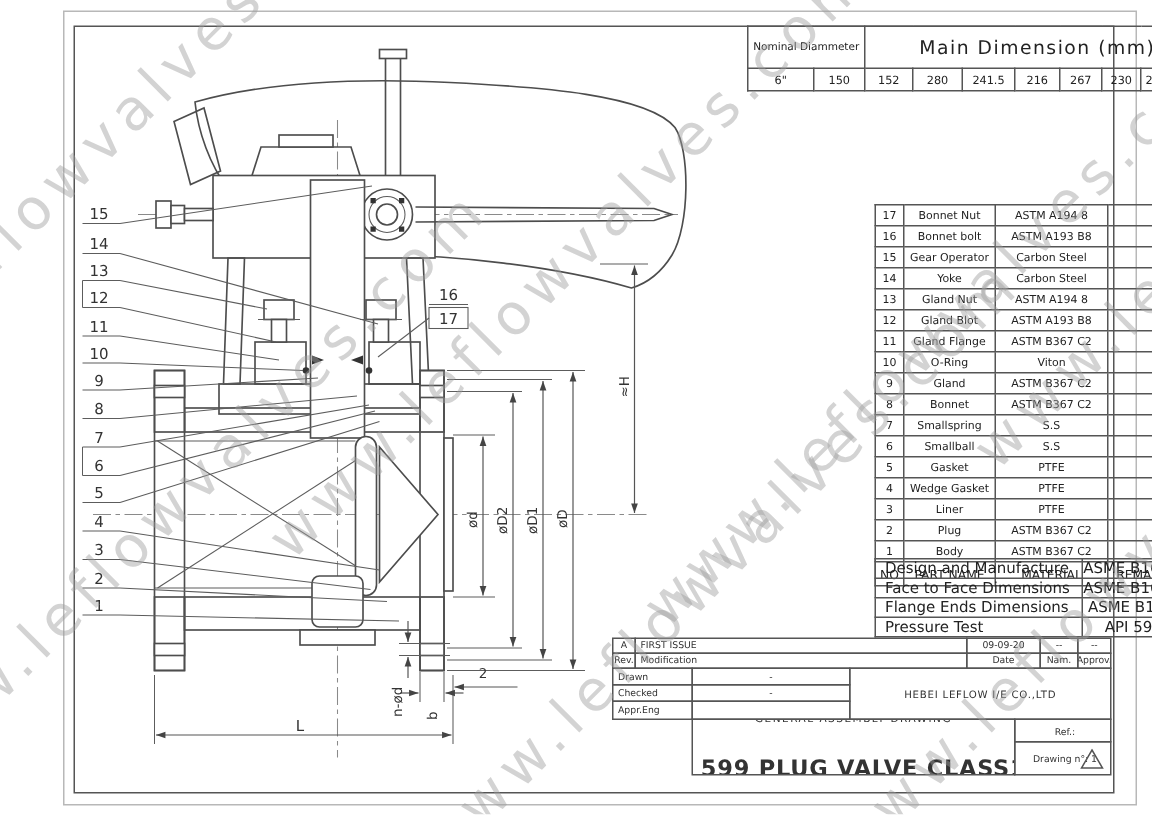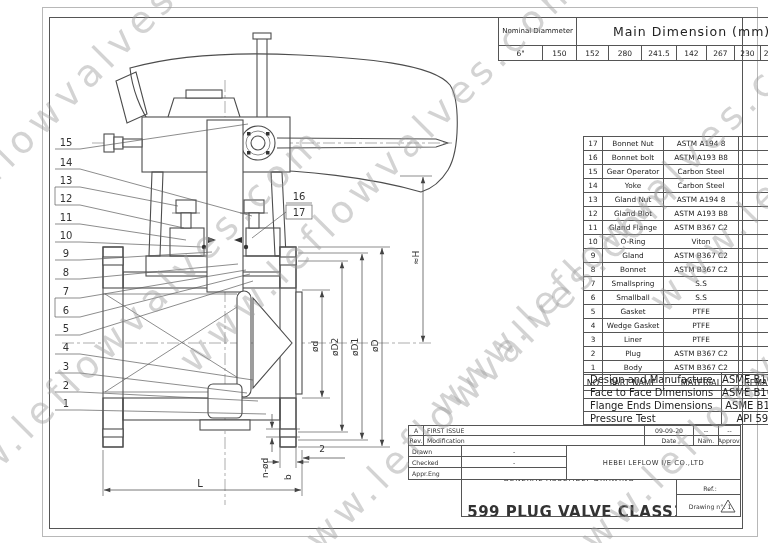--- a/index.html
+++ b/index.html
@@ -301,21 +301,21 @@
         <td class="nom" colspan="2">Nominal Diammeter</td>
         <td class="mainh" colspan="8">Main Dimension (mm)</td>
       </tr>
       <tr class="r3">
 
       <td>6"</td>
           <td>150</td>
           <td>152</td>
           <td>280</td>
           <td>241.5</td>
-          <td>142</td>
+          <td>216</td>
           <td>267</td>
           <td>230</td>
           <td>25.9</td>
           <td>8-ø22</td>
         </tr>
     </tbody>
   </table>
 
   <table class="parts-table">
     <colgroup>

